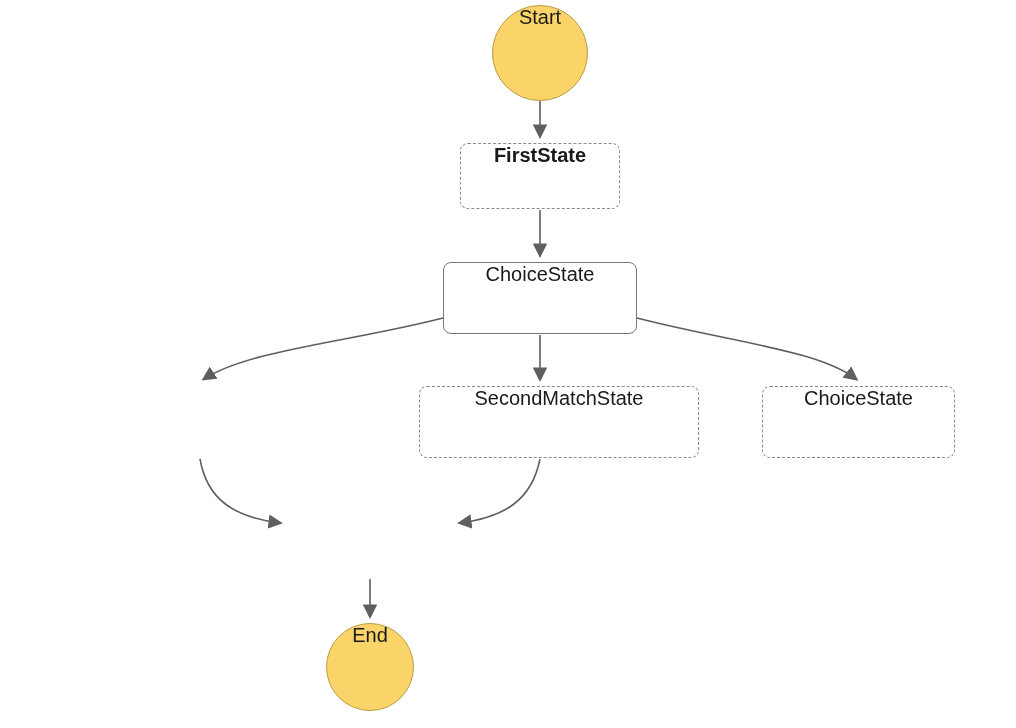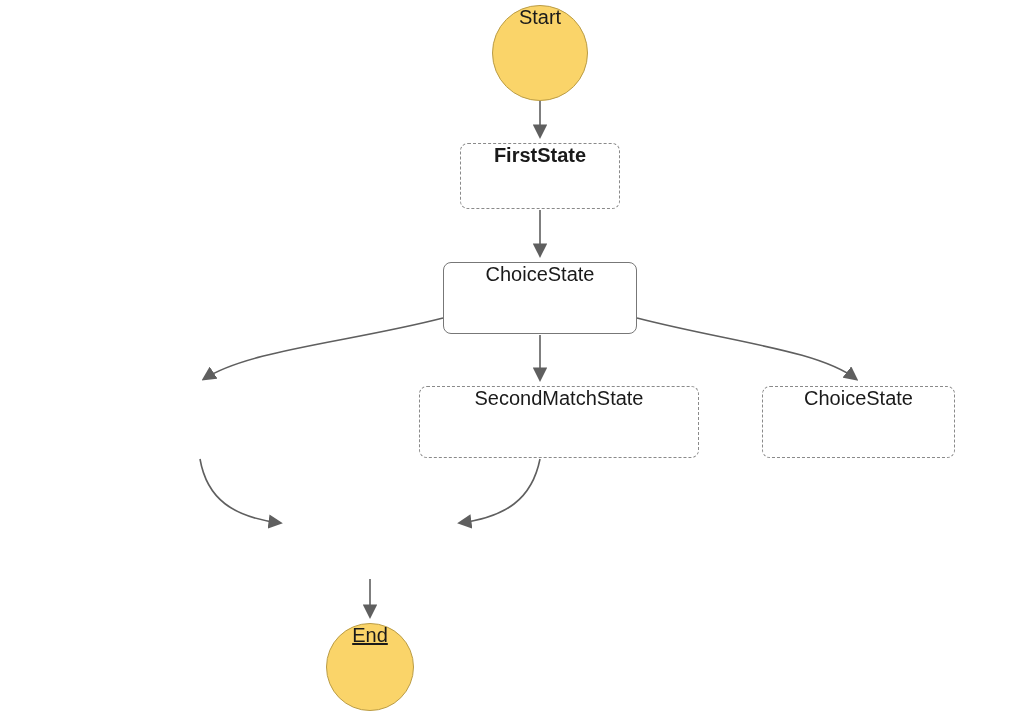--- a/index.html
+++ b/index.html
@@ -47,21 +47,21 @@
     border-radius:8px;
   }
   
   .n-start       {left:492px;top:5px;  width:96px; height:96px;}
   .n-first       {left:460px;top:143px;width:160px;height:66px;font-weight:bold;}
   .n-choice      {left:443px;top:262px;width:194px;height:72px;}
   .n-firstmatch  {left:82px; top:386px;width:236px;height:72px;}
   .n-secondmatch {left:400px;top:386px;width:280px;height:72px;margin-left:19px;}
   .n-default     {left:762px;top:386px;width:193px;height:72px;}
   .n-next        {left:287px;top:512px;width:166px;height:66px;}
-  .n-end         {left:326px;top:623px;width:88px; height:88px;text-decoration:underline;}
+  .n-end         {left:326px;top:623px;width:88px; height:88px;}
 </style>
 </head>
 <body>
 
 <div class="canvas">
 
   <svg class="edges" viewBox="0 0 1016 728">
     <defs>
       <marker id="arrow" viewBox="0 0 10 10" refX="8" refY="5" markerWidth="9" markerHeight="9" orient="auto">
         <path class="arrowhead" d="M0,0 L10,5 L0,10 z"></path>

